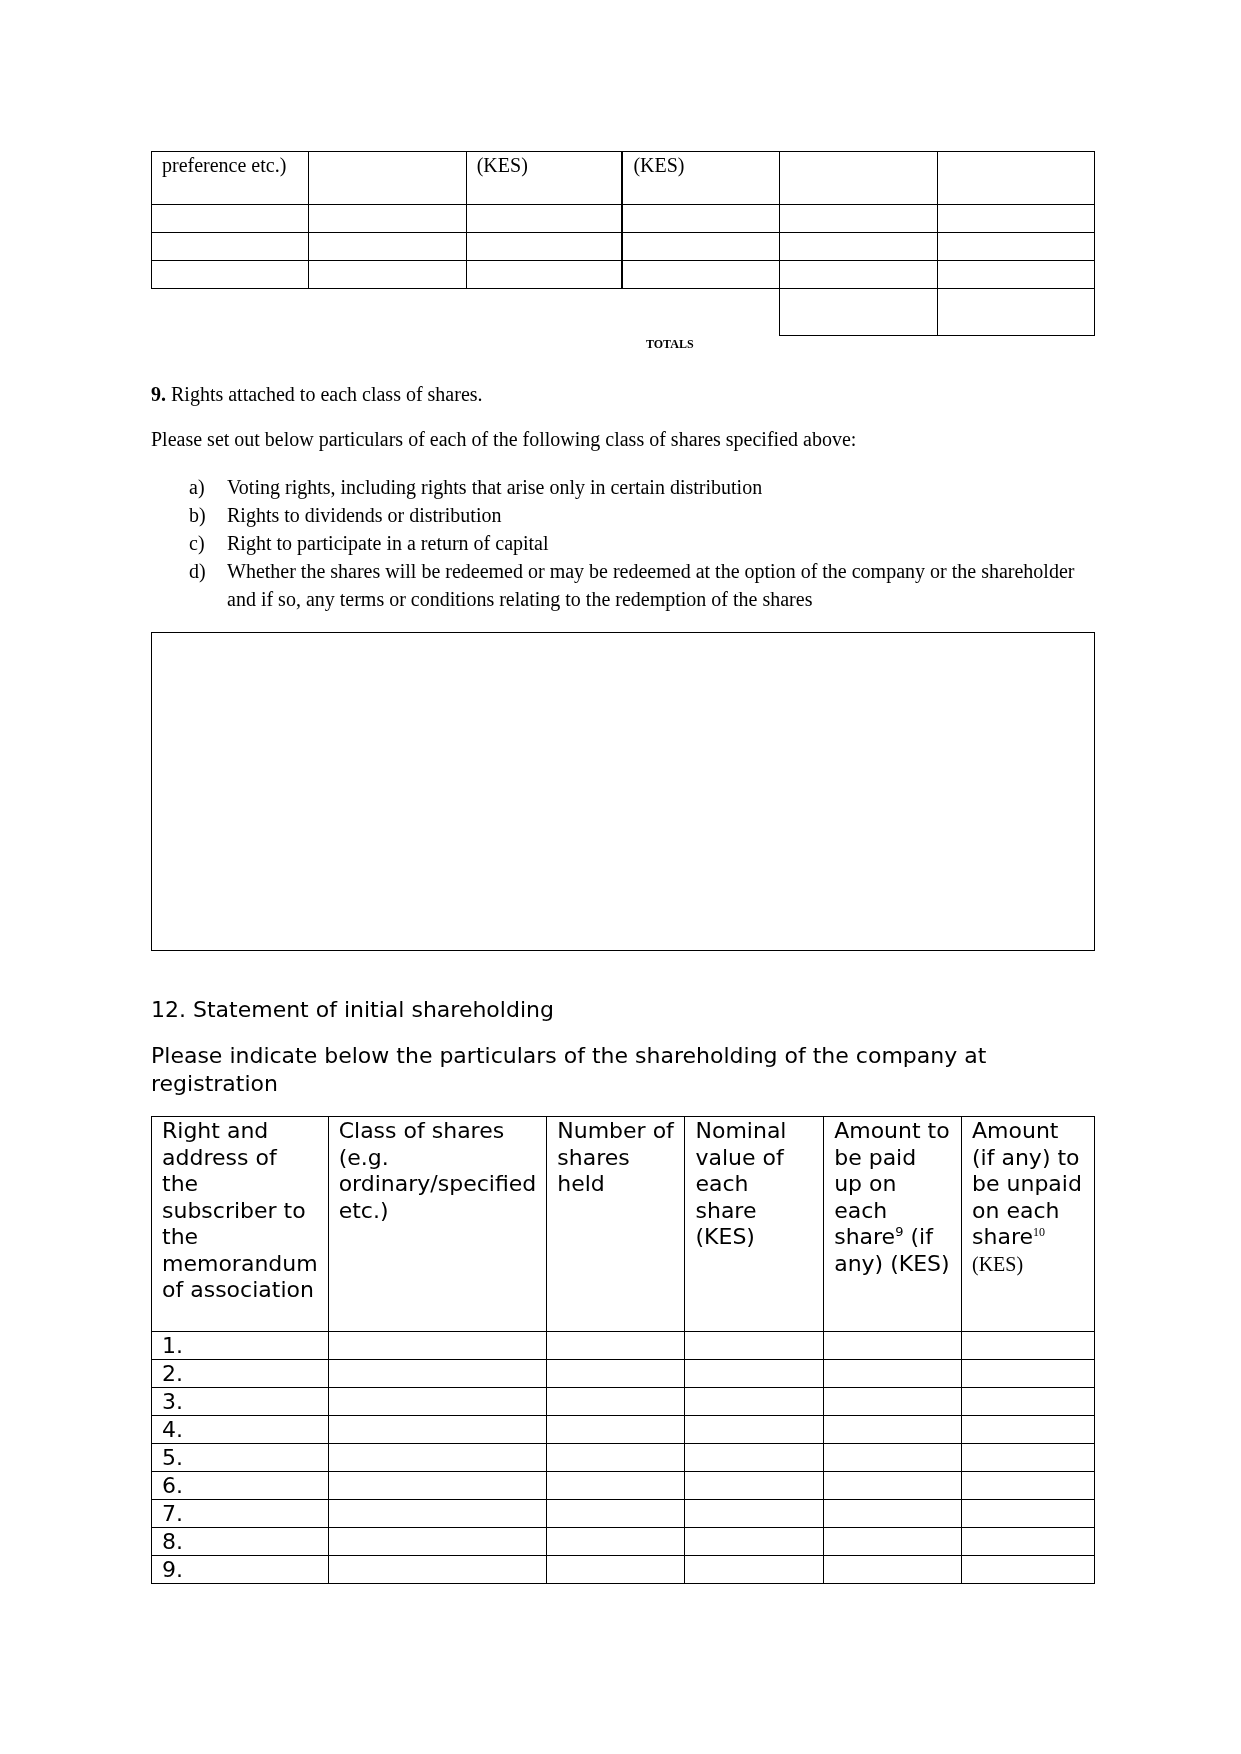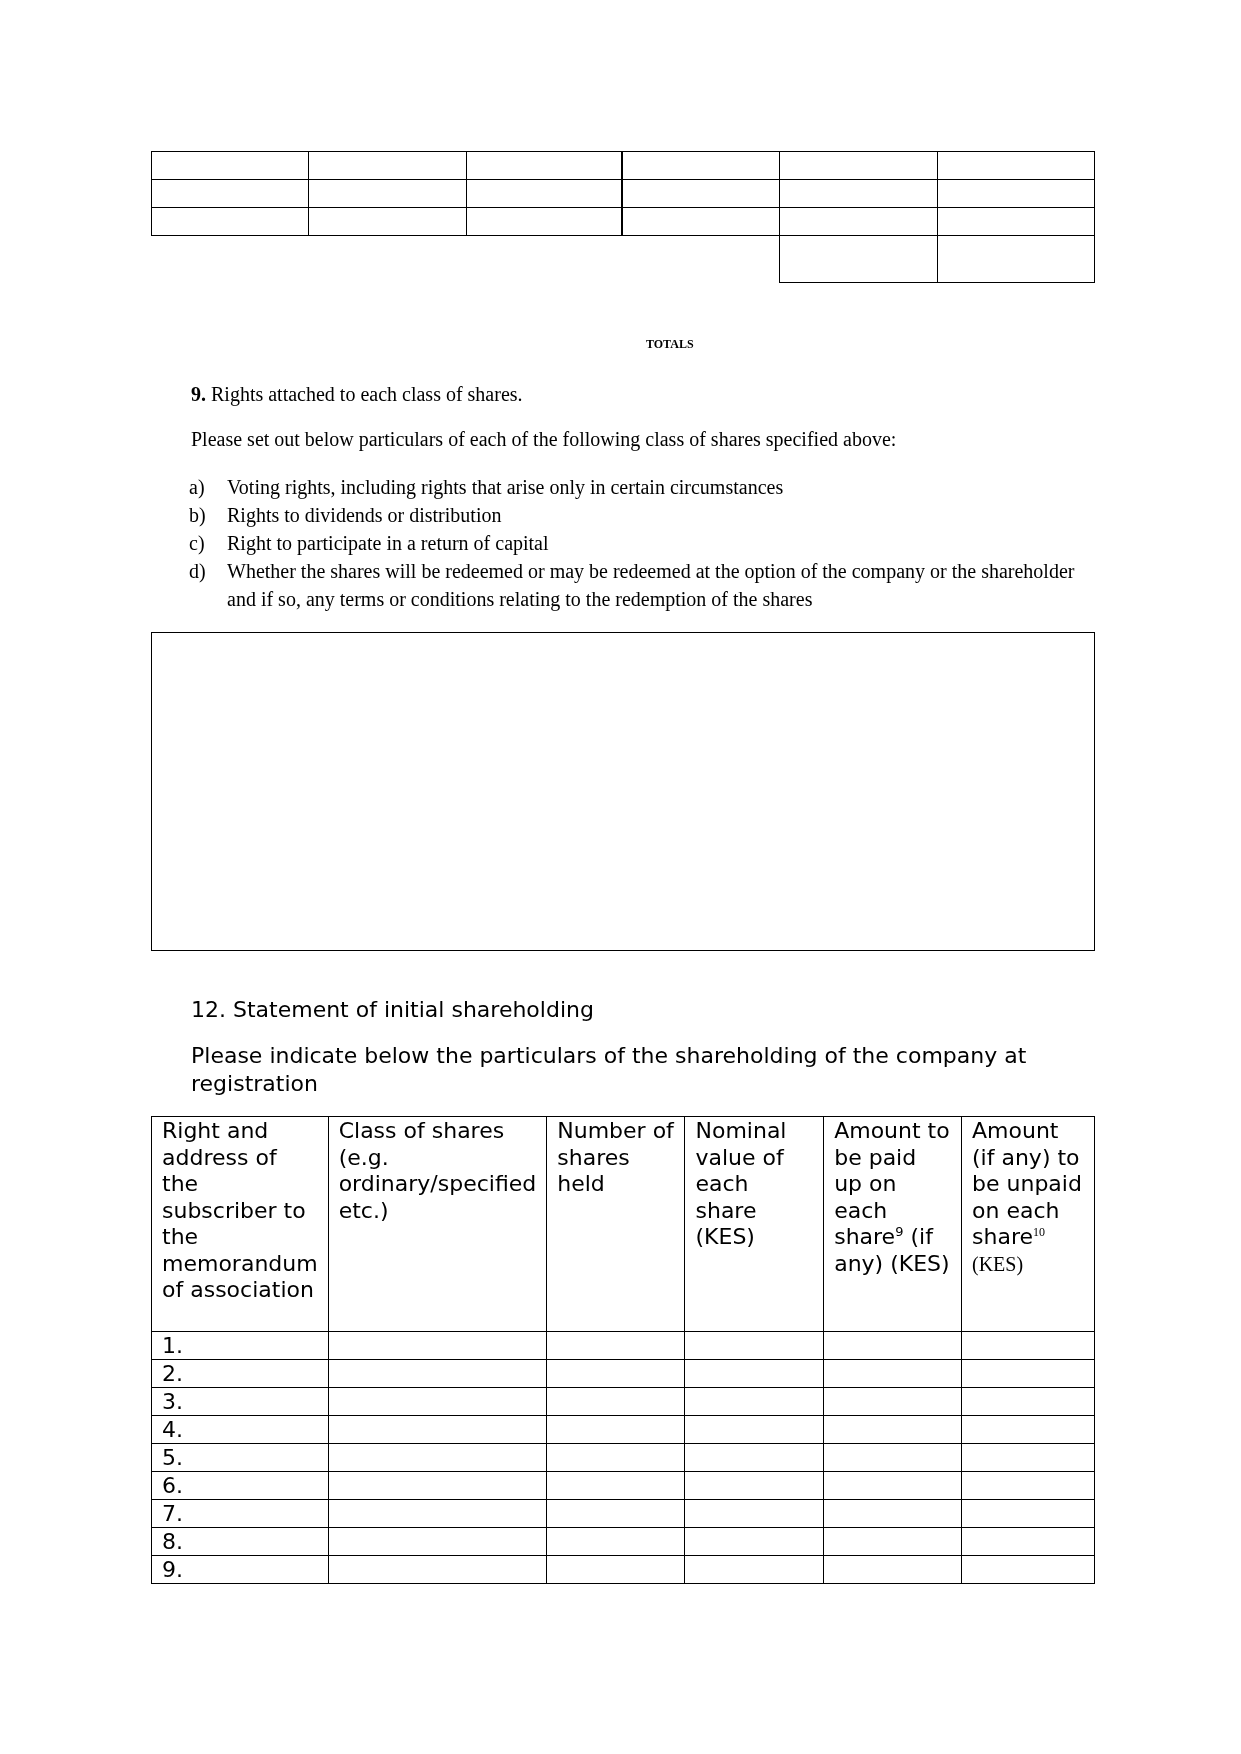--- a/index.html
+++ b/index.html
@@ -12,21 +12,21 @@
   
   #top-table { left: 151px; top: 151px; width: 944px; font-size: 20px; line-height: 23px; }
   #top-table td { padding: 2px 10px 0 10px; }
   #top-table td.thick-left { border-left: 2.5px solid #000; }
   #top-table tr.hdr td { height: 50px; }
   #top-table tr.row td { height: 25px; }
   #top-table tr.tot td.blank { border: none; }
   #top-table tr.tot td { height: 44px; }
   #totals-label { position: absolute; left: 646px; top: 337px; font-weight: bold; font-size: 12px; }
 
-  .para { position: absolute; font-size: 20px; line-height: 23px; margin-left: 40px; }
+  .para { position: absolute; font-size: 20px; line-height: 23px; }
   #s9-title { left: 151px; top: 383px; }
   #s9-intro { left: 151px; top: 428px; }
   .list { position: absolute; left: 189px; top: 473px; width: 906px; font-size: 20px; line-height: 28px; }
   .li { display: flex; }
   .li .mk { width: 38px; flex: none; }
   .li .tx { flex: 1; }
 
   #rights-box { position: absolute; left: 151px; top: 632px; width: 942px; height: 317px; border: 1.5px solid #000; }
 
   #s10-title { left: 151px; top: 997px; font-size: 22px; line-height: 26px; }
@@ -46,20 +46,28 @@
 <table id="top-table" class="serif">
   <colgroup>
     <col style="width:140px">
       <col style="width:140px">
       <col style="width:139px">
     <col style="width:140px">
       <col style="width:140px">
       <col style="width:140px">
   </colgroup>
   <tbody>
+      <tr class="hdr">
+    <td>preference etc.)</td>
+    <td></td>
+    <td>(KES)</td>
+    <td class="thick-left">(KES)</td>
+    <td></td>
+    <td></td>
+  </tr>
   <tr class="row">
     <td></td>
         <td></td>
         <td></td>
     <td class="thick-left"></td>
         <td></td>
         <td></td>
   </tr>
   <tr class="row">
     <td></td>
@@ -88,21 +96,21 @@
 </tbody>
   </table>
 <div id="totals-label" class="serif">TOTALS</div>
 
 <div id="s9-title" class="para serif"><b>9.</b> <span>Rights attached to each class of shares.</span></div>
 <div id="s9-intro" class="para serif">Please set out below particulars of each of the following class of shares specified above:</div>
 
 <div class="list serif">
   <div class="li">
       <span class="mk">a)</span>
-      <span class="tx">Voting rights, including rights that arise only in certain circumstances</span>
+      <span class="tx">Voting rights, including rights that arise only in certain distribution</span>
     </div>
   <div class="li">
       <span class="mk">b)</span>
       <span class="tx">Rights to dividends or distribution</span>
     </div>
   <div class="li">
       <span class="mk">c)</span>
       <span class="tx">Right to participate in a return of capital</span>
     </div>
   <div class="li">

